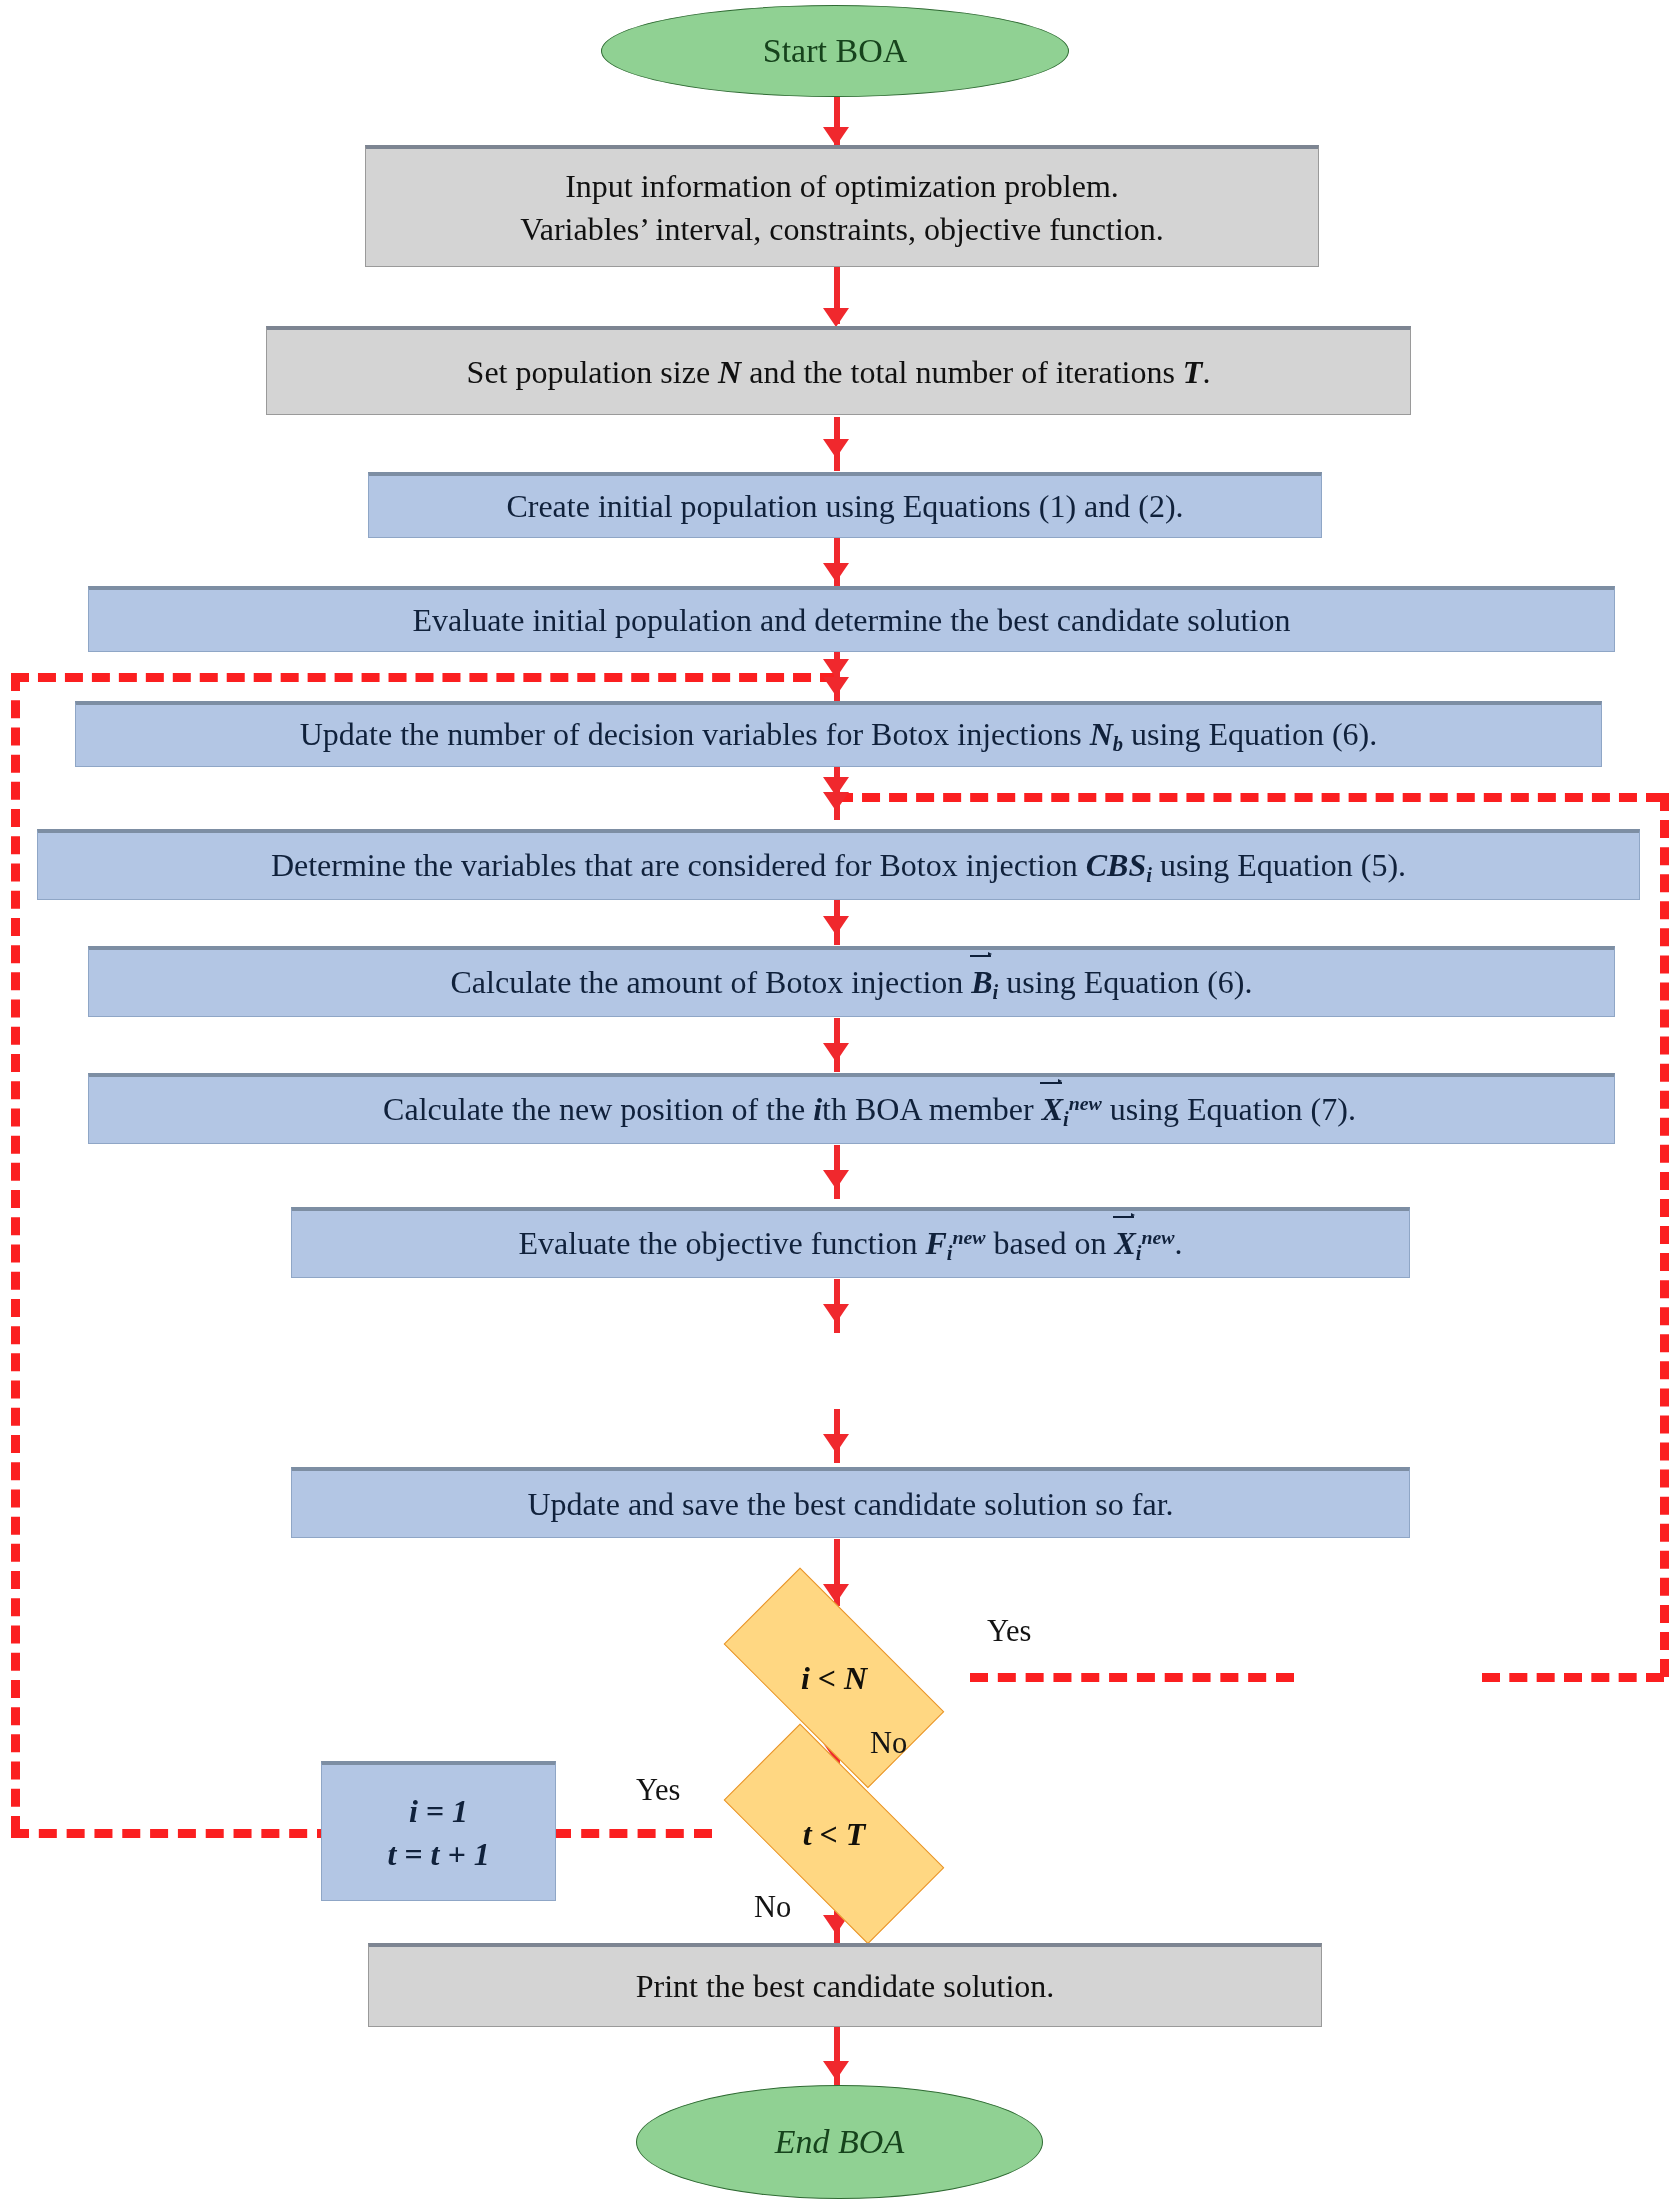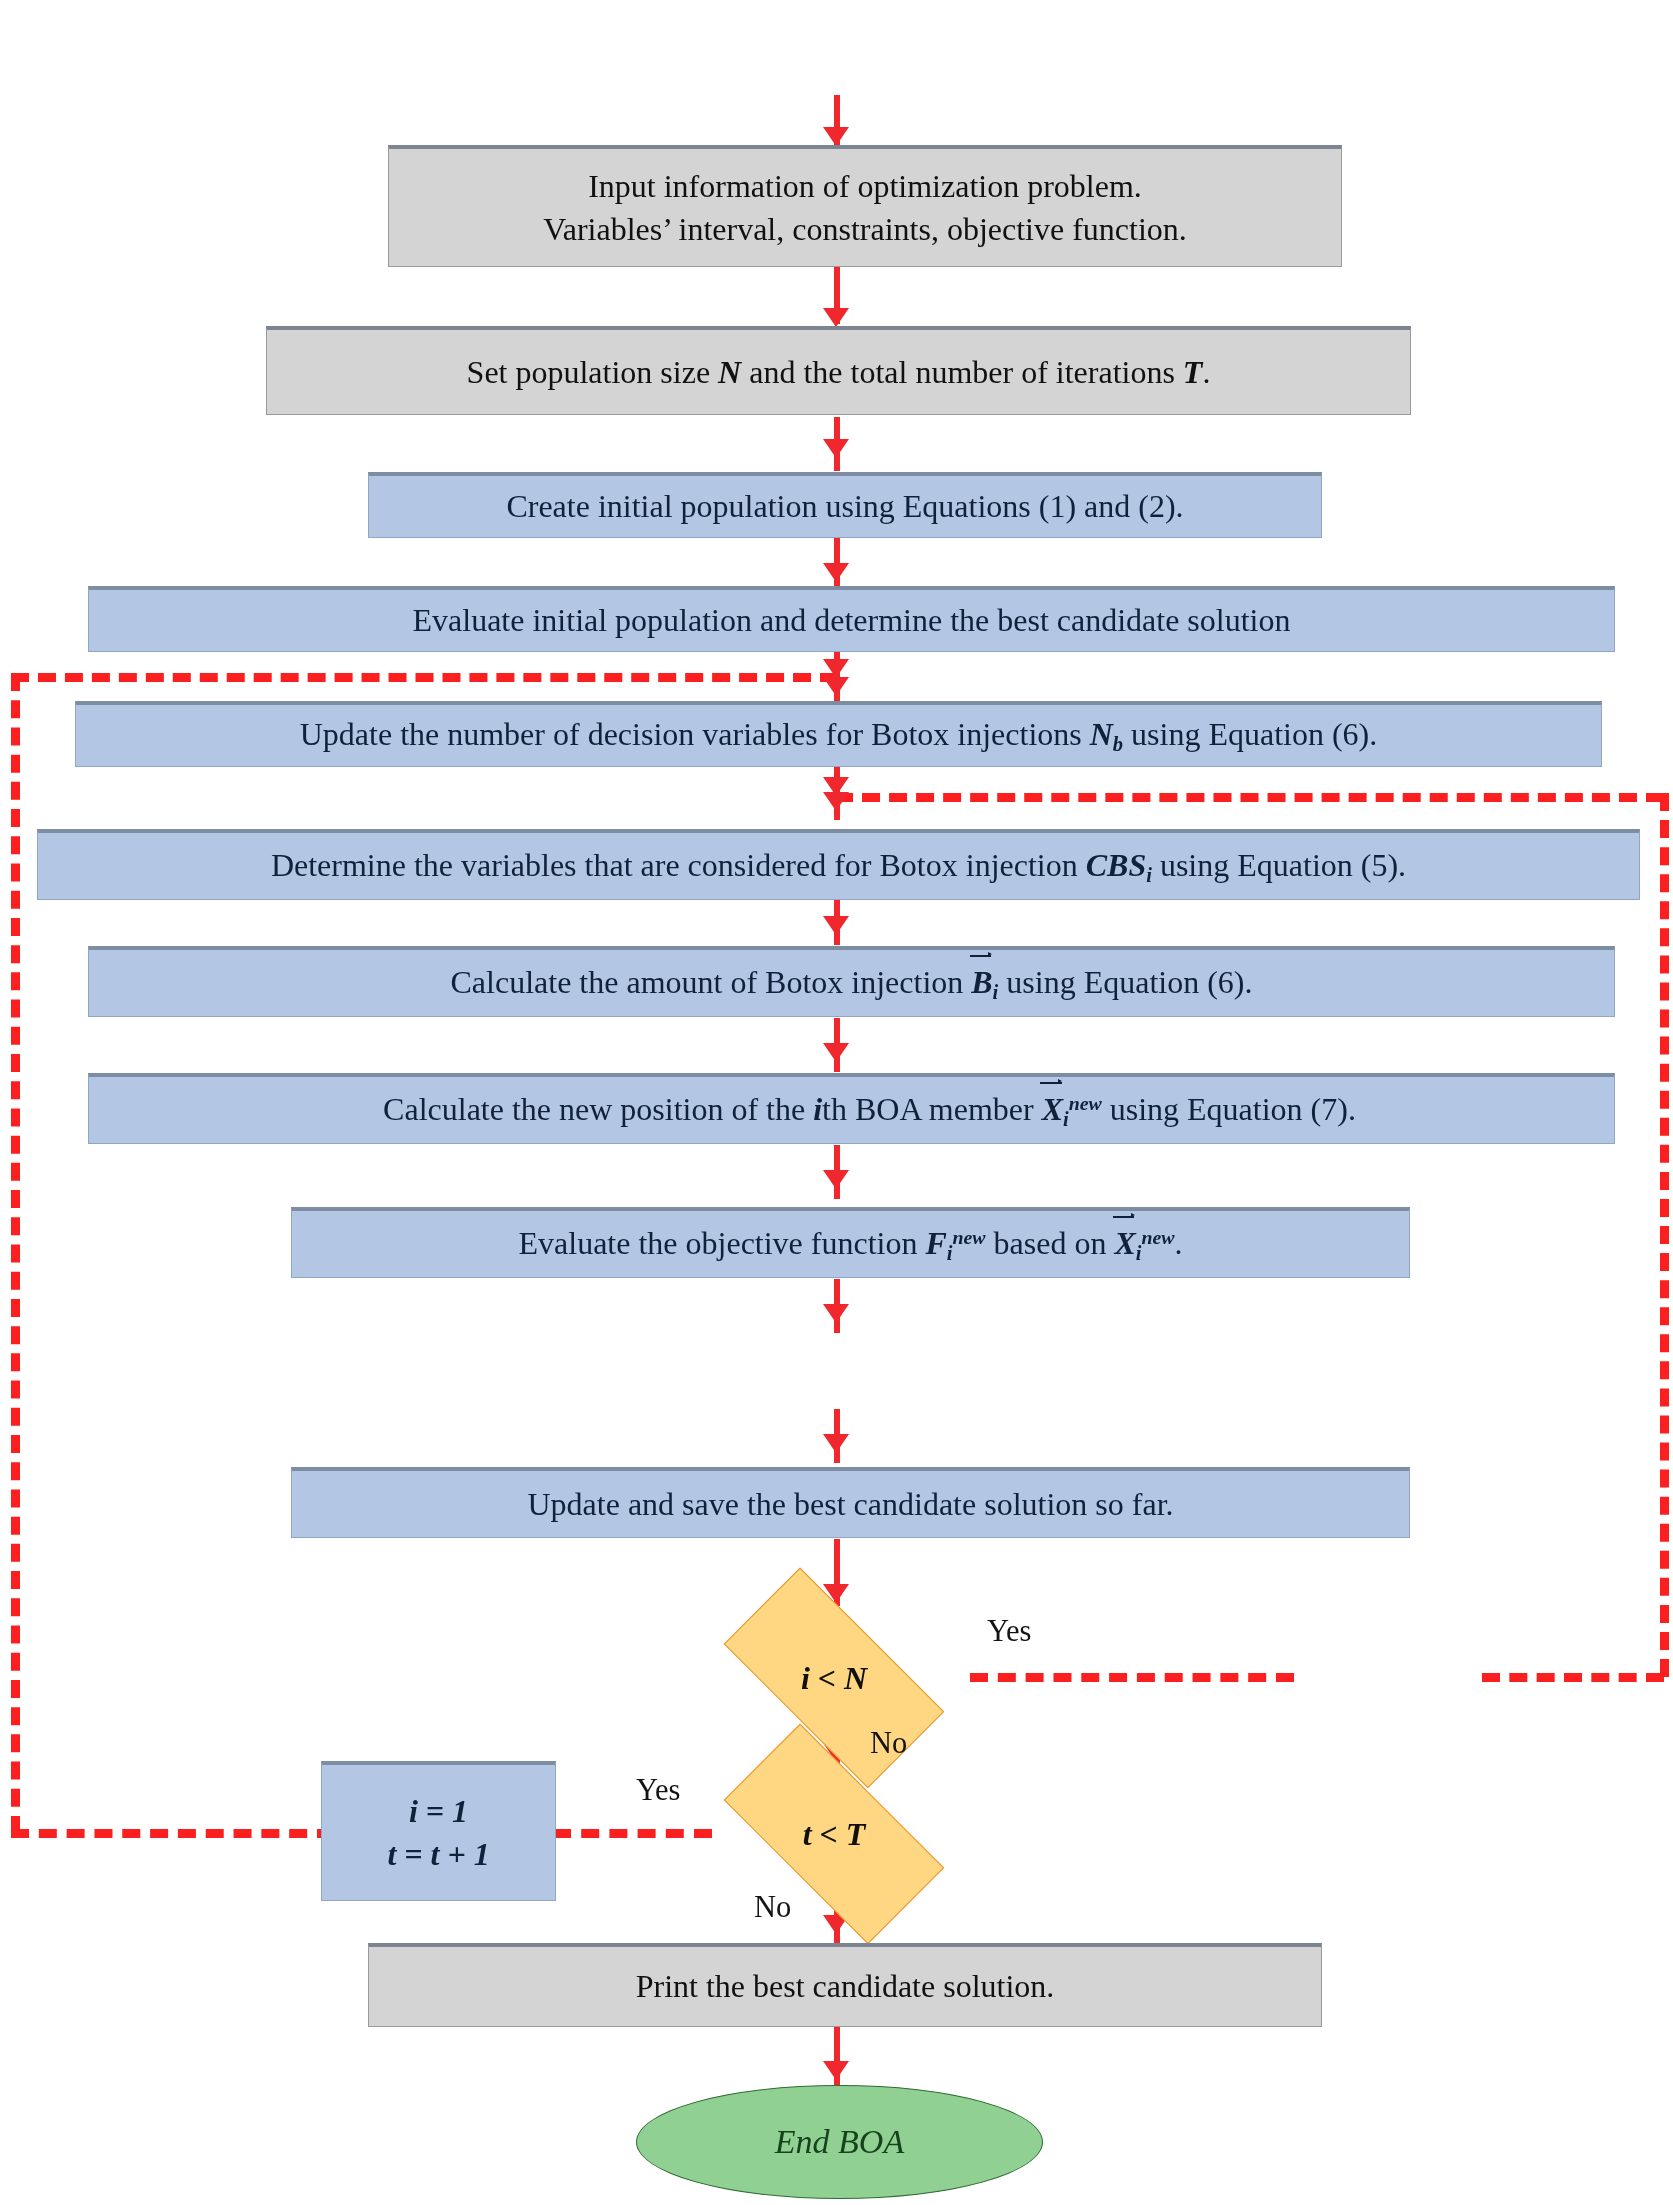--- a/index.html
+++ b/index.html
@@ -187,22 +187,25 @@
 
   <div class="dash-h" style="left:11.4px;top:1829px;width:324px;"></div>
   <div class="dash-v" style="left:11.4px;top:673px;height:1161px;"></div>
   <div class="dash-h" style="left:11.4px;top:673px;width:827px;"></div>
   <div class="arrowhead" style="left:823px;top:659px;"></div>
 
   <div class="dash-h" style="left:970px;top:1673px;width:324px;"></div>
 
   <div class="dash-h" style="left:553px;top:1829px;width:159px;"></div>
 
-
-  <div class="node process-grey" style="left:388px;top:145px;width:954px;height:122px;">
+  <div class="node terminal" style="left:601px;top:5.1px;width:468px;height:92px;">
+    <span class="txt">Start BOA</span>
+  </div>
+
+  <div class="node process-grey" style="left:365px;top:145px;width:954px;height:122px;">
     <span class="txt">
       <span>Input information of optimization problem.</span><br>
       <span>Variables’ interval, constraints, objective function.</span>
     </span>
   </div>
 
   <div class="node process-grey" style="left:266px;top:326px;width:1145px;height:89px;">
     <span class="txt"><span>Set population size </span><span class="mb">N</span><span> and the total number of iterations </span><span class="mb">T</span><span>.</span></span>
   </div>
 

